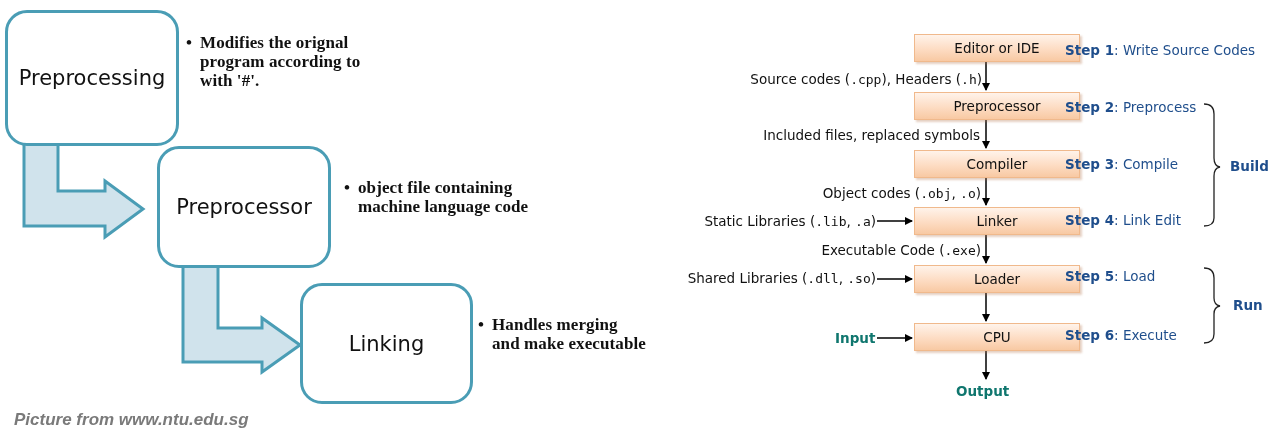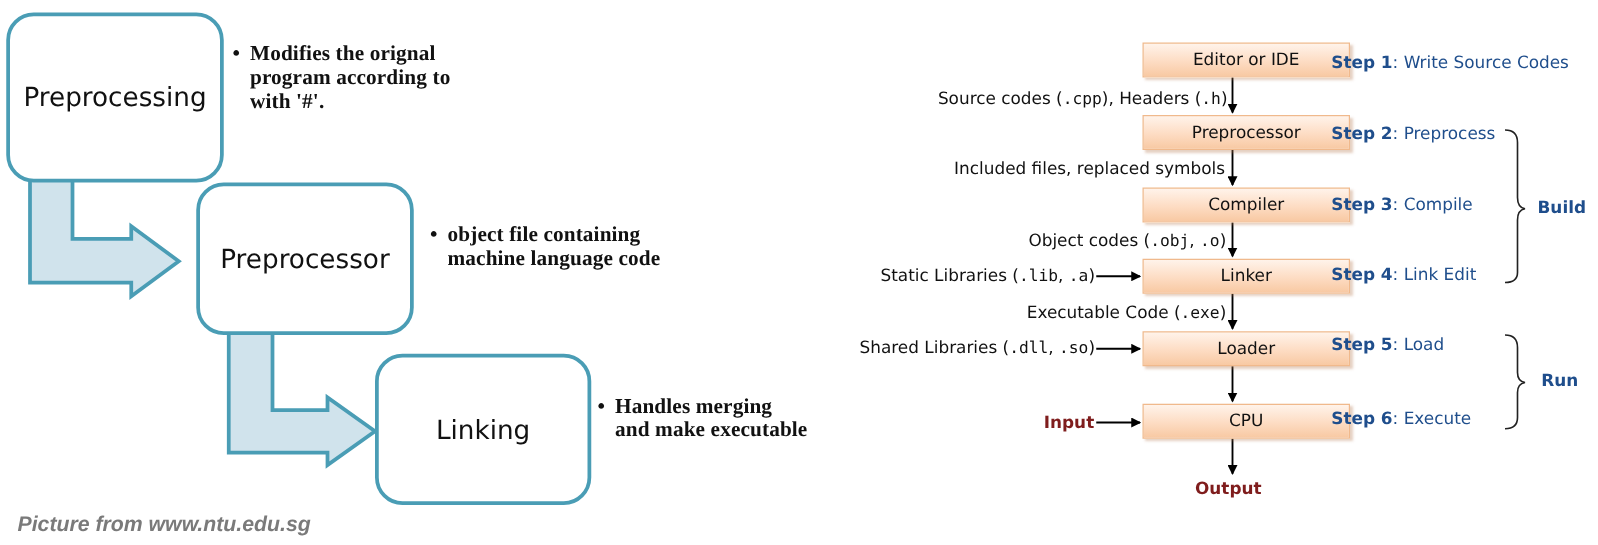--- a/index.html
+++ b/index.html
@@ -22,21 +22,21 @@
     background: linear-gradient(to bottom, #fff3ea 0%, #fddcc3 55%, #f8c9a3 100%);
     border: 1px solid #f0b98c; box-shadow: 2px 2px 2px rgba(180,120,80,0.35);
     display: flex; align-items: center; justify-content: center;
     font-family: "DejaVu Sans", sans-serif; font-size: 13.5px; color: #111;
   }
   .flow-label { position: absolute; font-family: "DejaVu Sans", sans-serif; font-size: 13.5px; color: #111; white-space: nowrap; }
   .mono { font-family: "DejaVu Sans Mono", monospace; font-size: 13px; }
   .step { position: absolute; font-family: "DejaVu Sans", sans-serif; font-size: 13.5px; color: #1f4e8c; white-space: nowrap; }
   .step b { font-weight: bold; }
   .group-label { position: absolute; font-family: "DejaVu Sans", sans-serif; font-weight: bold; font-size: 13.5px; color: #1f4e8c; }
-  .io-label { position: absolute; font-family: "DejaVu Sans", sans-serif; font-weight: bold; font-size: 13.5px; color: #7f1d1d; }
+  .io-label { position: absolute; font-family: "DejaVu Sans", sans-serif; font-weight: bold; font-size: 13.5px; color: #0f766e; }
 </style>
 </head>
 <body>
 
 <svg class="canvas" width="1278" height="436">
 
   <path d="M24 128 L58 128 L58 191 L105 191 L105 181 L143 209 L105 237 L105 226 L24 226 Z" fill="#d0e3ec" stroke="#4a9db5" stroke-width="3" stroke-linejoin="miter"></path>
 
   <path d="M183 266 L218 266 L218 328 L262 328 L262 318 L300 345 L262 372 L262 362 L183 362 Z" fill="#d0e3ec" stroke="#4a9db5" stroke-width="3" stroke-linejoin="miter"></path>
 

